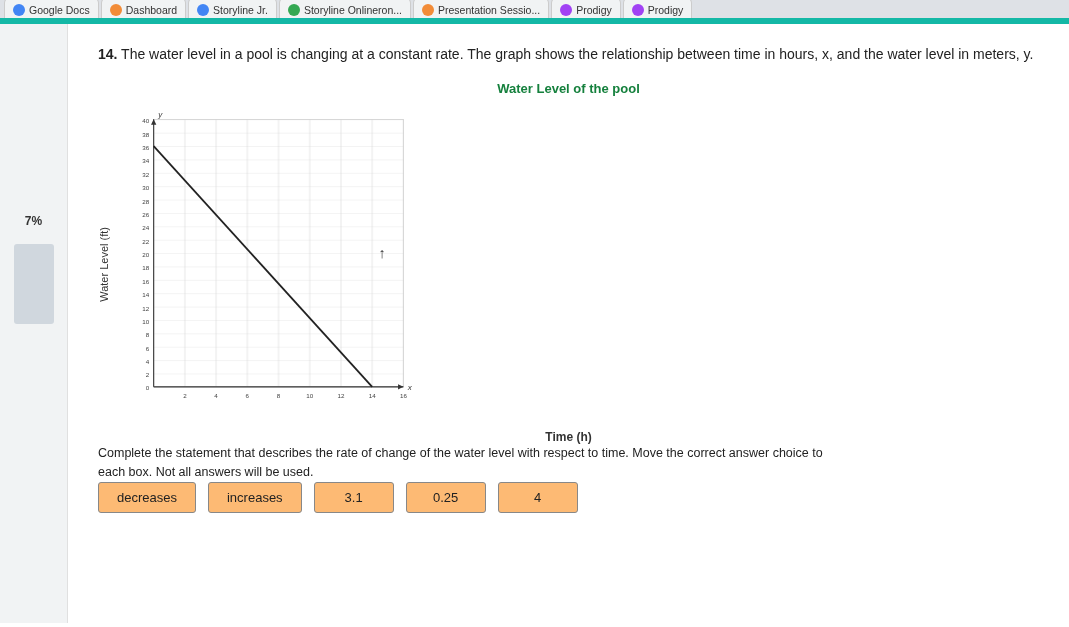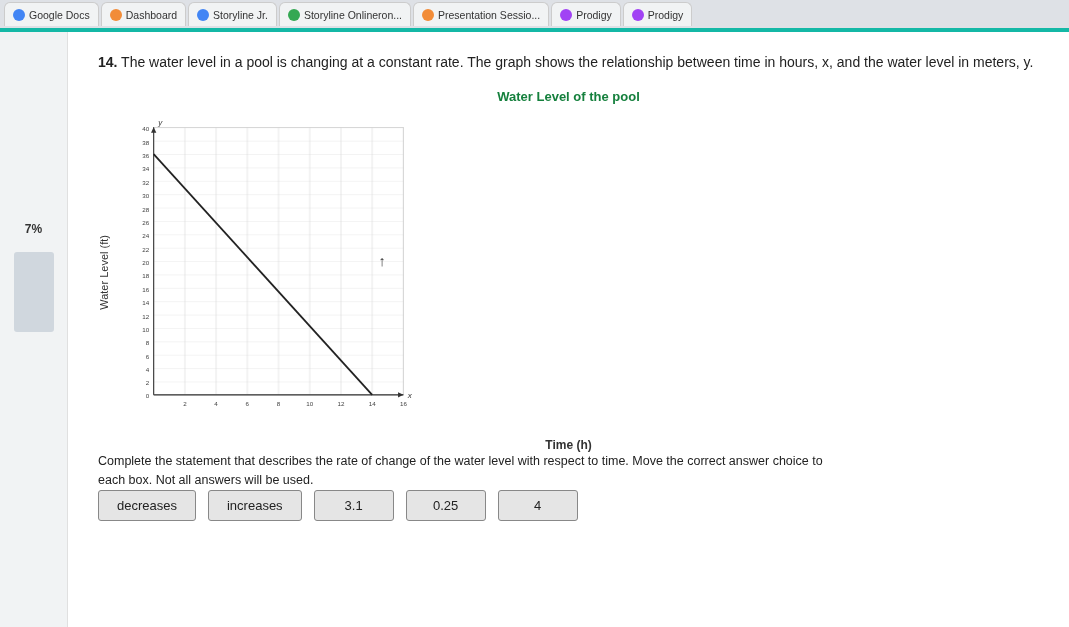--- a/index.html
+++ b/index.html
@@ -10,25 +10,25 @@
       height: 627px;
       overflow: hidden;
       position: relative;
     }
 
     
     .tab-bar {
       display: flex;
       align-items: center;
       background: #dee1e6;
-      height: 32px;
+      height: 24px;
       padding: 0 4px;
       font-size: 11px;
       color: #333;
-      border-bottom: 4px solid #14b8a6;
+      border-bottom: 6px solid #14b8a6;
       gap: 2px;
       flex-wrap: nowrap;
       overflow: hidden;
     }
     .tab-item {
       display: flex;
       align-items: center;
       gap: 4px;
       padding: 3px 8px;
       background: #f1f3f4;
@@ -156,21 +156,21 @@
       flex-wrap: wrap;
       align-items: center;
     }
 
     .answer-box {
       border: 1.5px solid #888;
       border-radius: 3px;
       padding: 7px 18px;
       font-size: 13px;
       color: #222;
-      background: #e5e5e5;
+      background: #fdba74;
       cursor: pointer;
       white-space: nowrap;
       min-width: 80px;
       text-align: center;
     }
   </style>
 </head>
 <body>
 
 <div class="tab-bar">

